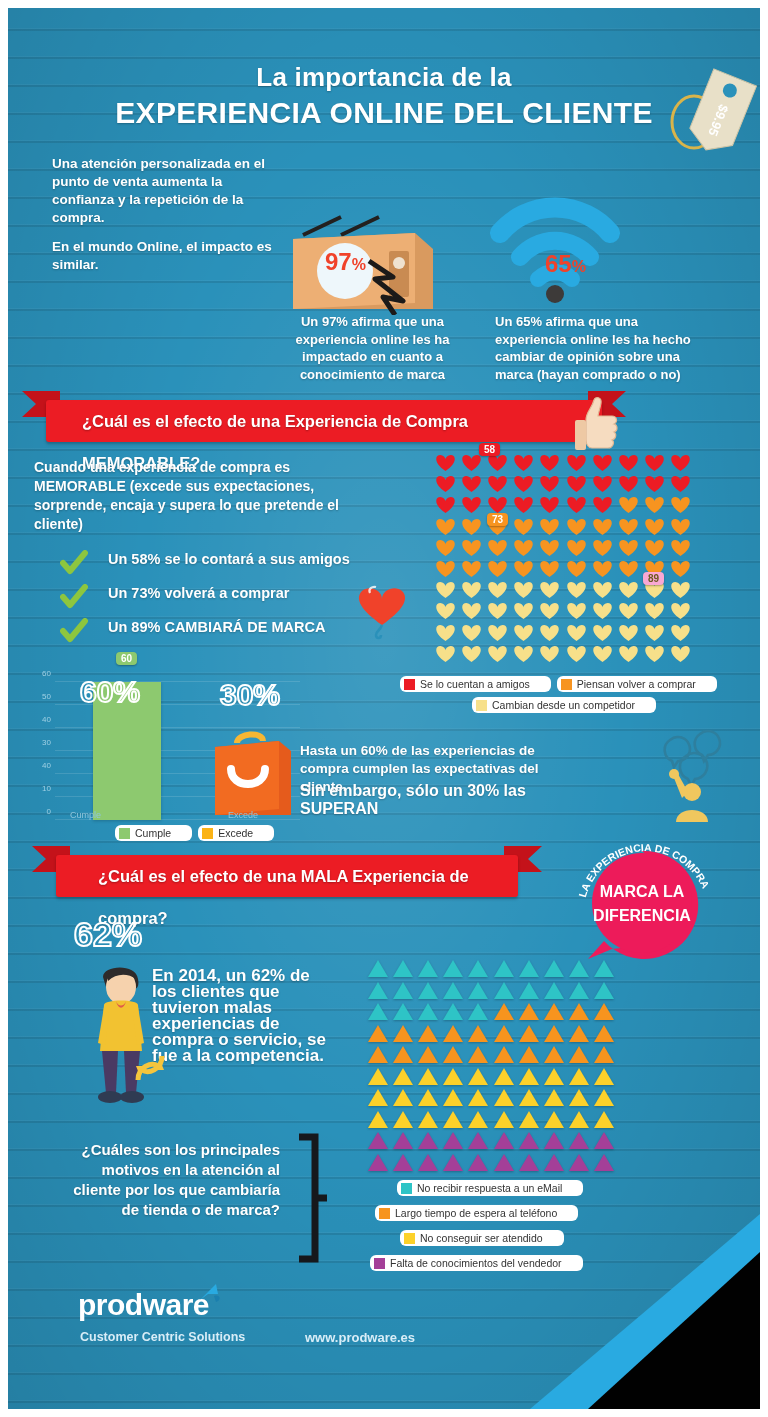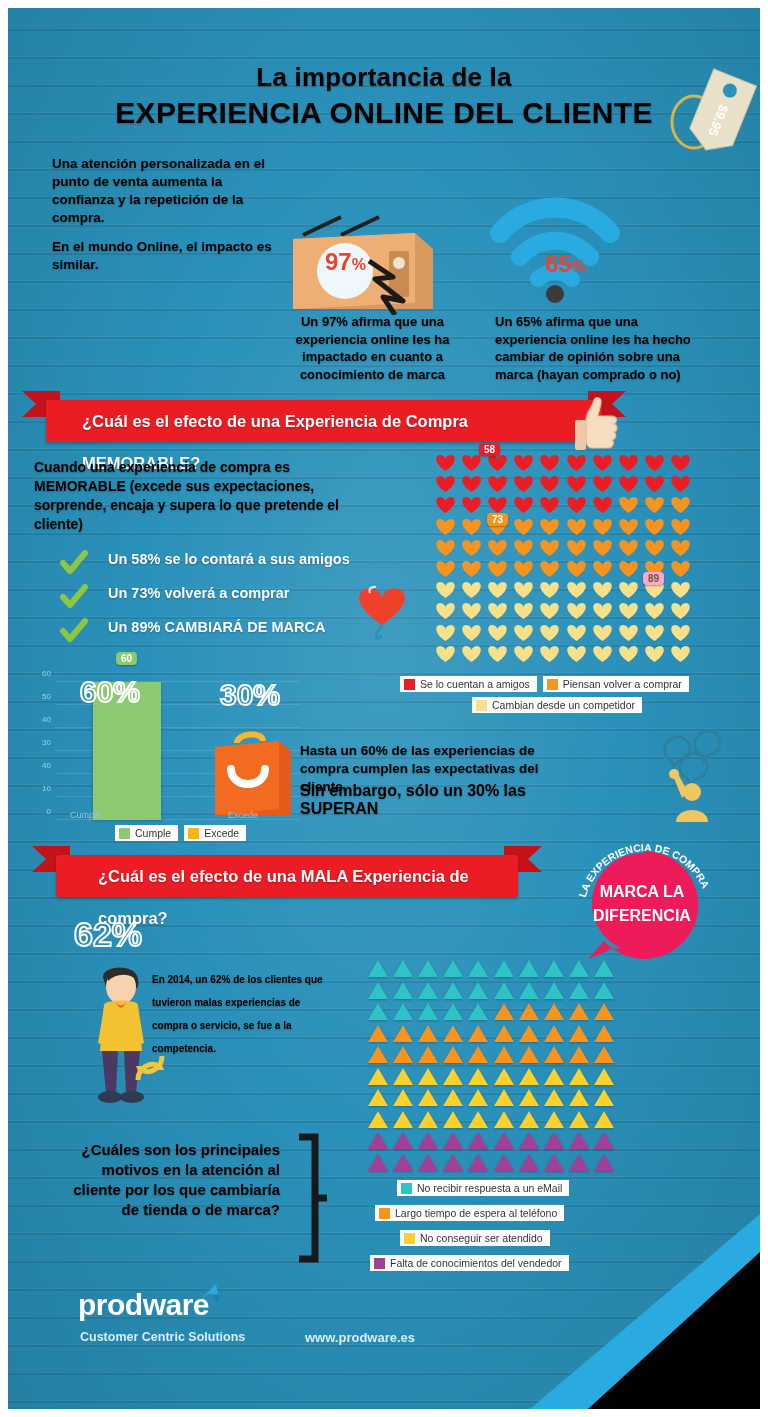--- a/index.html
+++ b/index.html
@@ -18,21 +18,21 @@
         rgba(0,0,0,0.10) 3px,
         rgba(255,255,255,0.0) 3px,
         rgba(255,255,255,0.0) 28px);
     pointer-events:none;}
   #vign{position:absolute;inset:0;
     background:radial-gradient(ellipse at 50% 45%, rgba(255,255,255,0.10) 0%, rgba(0,0,0,0.0) 45%, rgba(0,0,0,0.13) 100%);
     pointer-events:none;}
   .white-frame{position:absolute;inset:0;border:8px solid #fff;box-sizing:border-box;pointer-events:none;}
 
   .abs{position:absolute;}
-  .txt{color:#000000;text-shadow:0 1px 2px rgba(0,0,0,.25);}
+  .txt{color:#ffffff;text-shadow:0 1px 2px rgba(0,0,0,.25);}
 
   
   #title1{left:0;right:0;top:62px;text-align:center;font-size:26px;font-weight:bold;letter-spacing:.2px;}
   #title2{left:0;right:0;top:96px;text-align:center;font-size:30px;font-weight:bold;letter-spacing:.3px;}
 
   
   #pricetag{left:660px;top:52px;width:100px;height:110px;}
 
   
   #intro1{left:52px;top:155px;width:230px;font-size:13.5px;line-height:18px;font-weight:bold;}
@@ -81,21 +81,21 @@
   .bubble{position:absolute;padding:1px 5px;border-radius:4px;font-size:10px;font-weight:bold;
      box-shadow:0 1px 2px rgba(0,0,0,.3);}
   .bubble:after{content:"";position:absolute;left:50%;margin-left:-5px;bottom:-6px;
      border-left:5px solid transparent;border-right:5px solid transparent;border-top:7px solid inherit;}
   #b58{left:479px;top:443px;background:#ec1c24;color:#fff;}
   #b73{left:487px;top:513px;background:#f79420;color:#fff;}
   #b89{left:643px;top:572px;background:#f9a8d4;color:#6b5a1e;}
 
   
   .legend{position:absolute;display:flex;gap:6px;align-items:center;}
-  .lgitem{background:#fff;display:flex;align-items:center;gap:5px;padding:2px 7px 2px 4px;border-radius:0;}
+  .lgitem{background:#fff;display:flex;align-items:center;gap:5px;padding:2px 21px 2px 4px;border-radius:6px;}
   .lgsw{width:11px;height:11px;display:inline-block;}
   .lgtx{font-size:10.5px;color:#333;white-space:nowrap;}
   #hlegend1{left:400px;top:676px;}
   #hlegend2{left:472px;top:697px;}
 
   
   #barchart{left:55px;top:655px;width:245px;height:165px;}
   .axlabel{position:absolute;right:100%;margin-right:4px;font-size:8px;color:#9fd0e4;transform:translateY(-50%);}
   .gridline{position:absolute;left:0;right:0;height:1px;background:rgba(255,255,255,.13);}
   .bar{position:absolute;bottom:0;}
@@ -115,21 +115,21 @@
   #bartextB{left:300px;top:782px;width:300px;font-size:16px;font-weight:bold;}
   #idea{left:640px;top:726px;width:96px;height:96px;}
 
   
   #badge{left:582px;top:845px;width:120px;height:120px;}
   #badgearc{left:578px;top:840px;width:130px;height:72px;}
 
   
   #p62{left:74px;top:915px;font-size:34px;font-weight:bold;color:transparent;-webkit-text-stroke:2px #fff;}
   #person{left:78px;top:955px;width:86px;height:150px;}
-  #txt62{left:152px;top:968px;width:178px;font-size:10px;line-height:23px;font-weight:bold;}
+  #txt62{left:152px;top:968px;width:178px;font-size:17px;line-height:16px;font-weight:bold;}
   #txt4{left:165px;top:1052px;width:200px;font-size:14px;line-height:17px;font-weight:bold;color:#f5c53d;}
   #arrow4{left:130px;top:1050px;width:38px;height:36px;}
 
   
   #trigrid{left:365px;top:958px;width:252px;height:215px;}
   .tgrid{display:grid;grid-template-columns:repeat(10,1fr);grid-template-rows:repeat(10,1fr);width:100%;height:100%;}
   .tcell{display:flex;align-items:center;justify-content:center;}
   .tri{width:0;height:0;border-left:10px solid transparent;border-right:10px solid transparent;
        filter:drop-shadow(0 1px 1px rgba(0,0,0,.25));}
 

